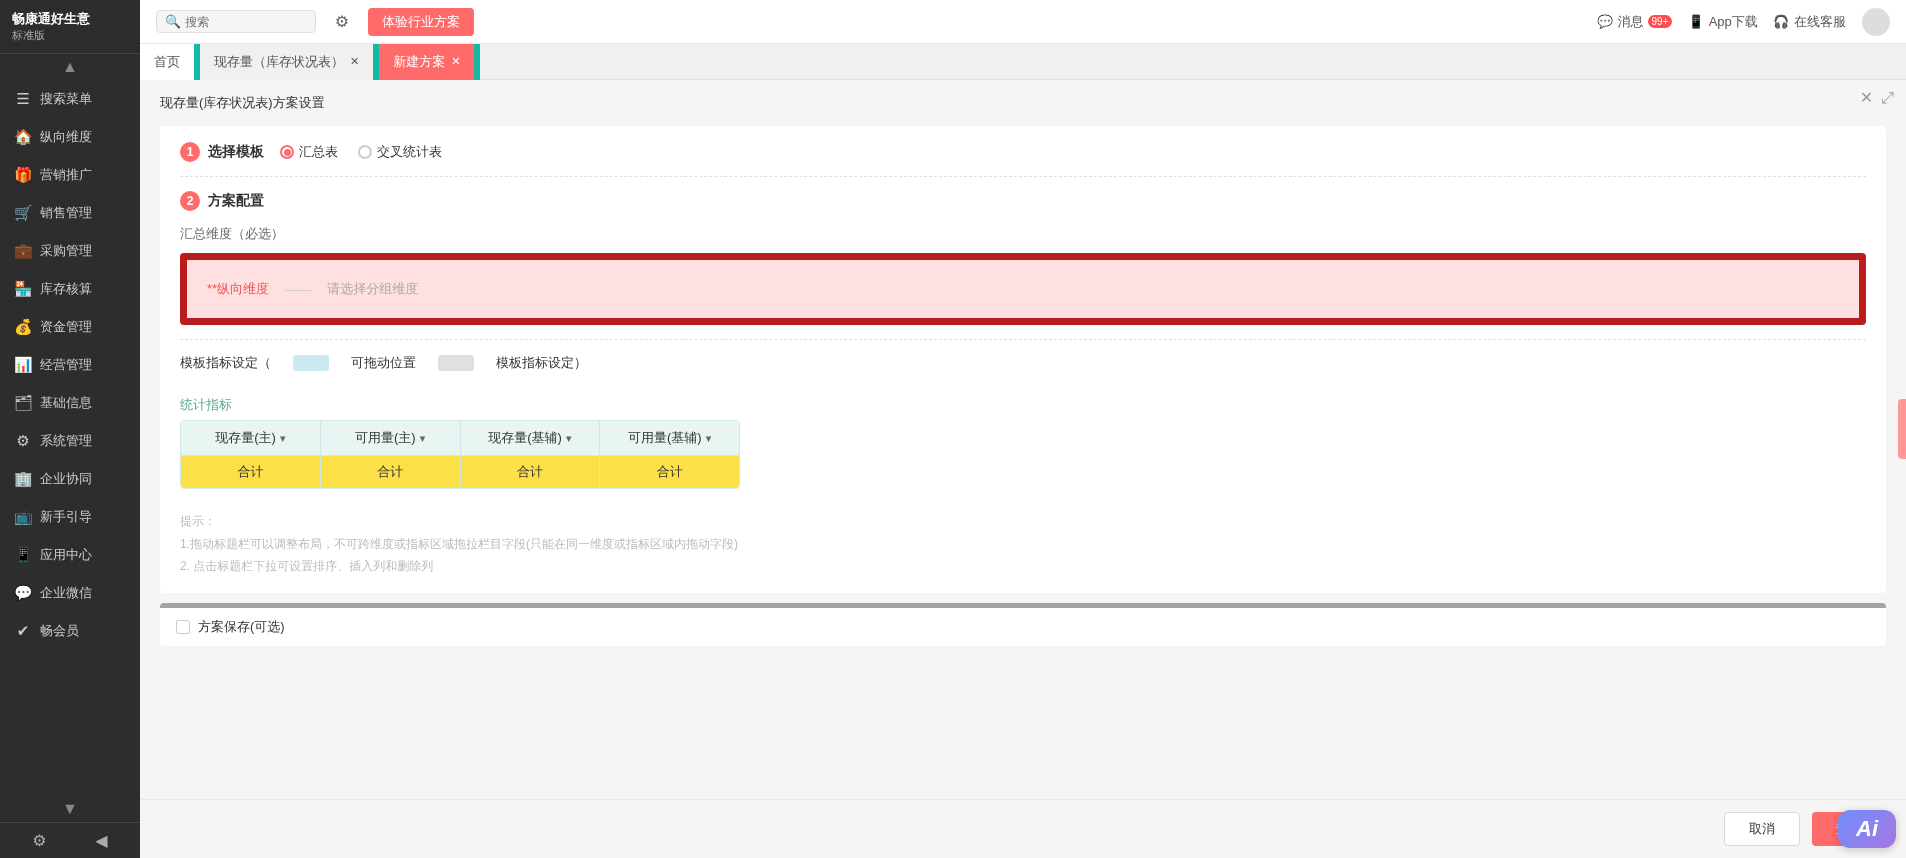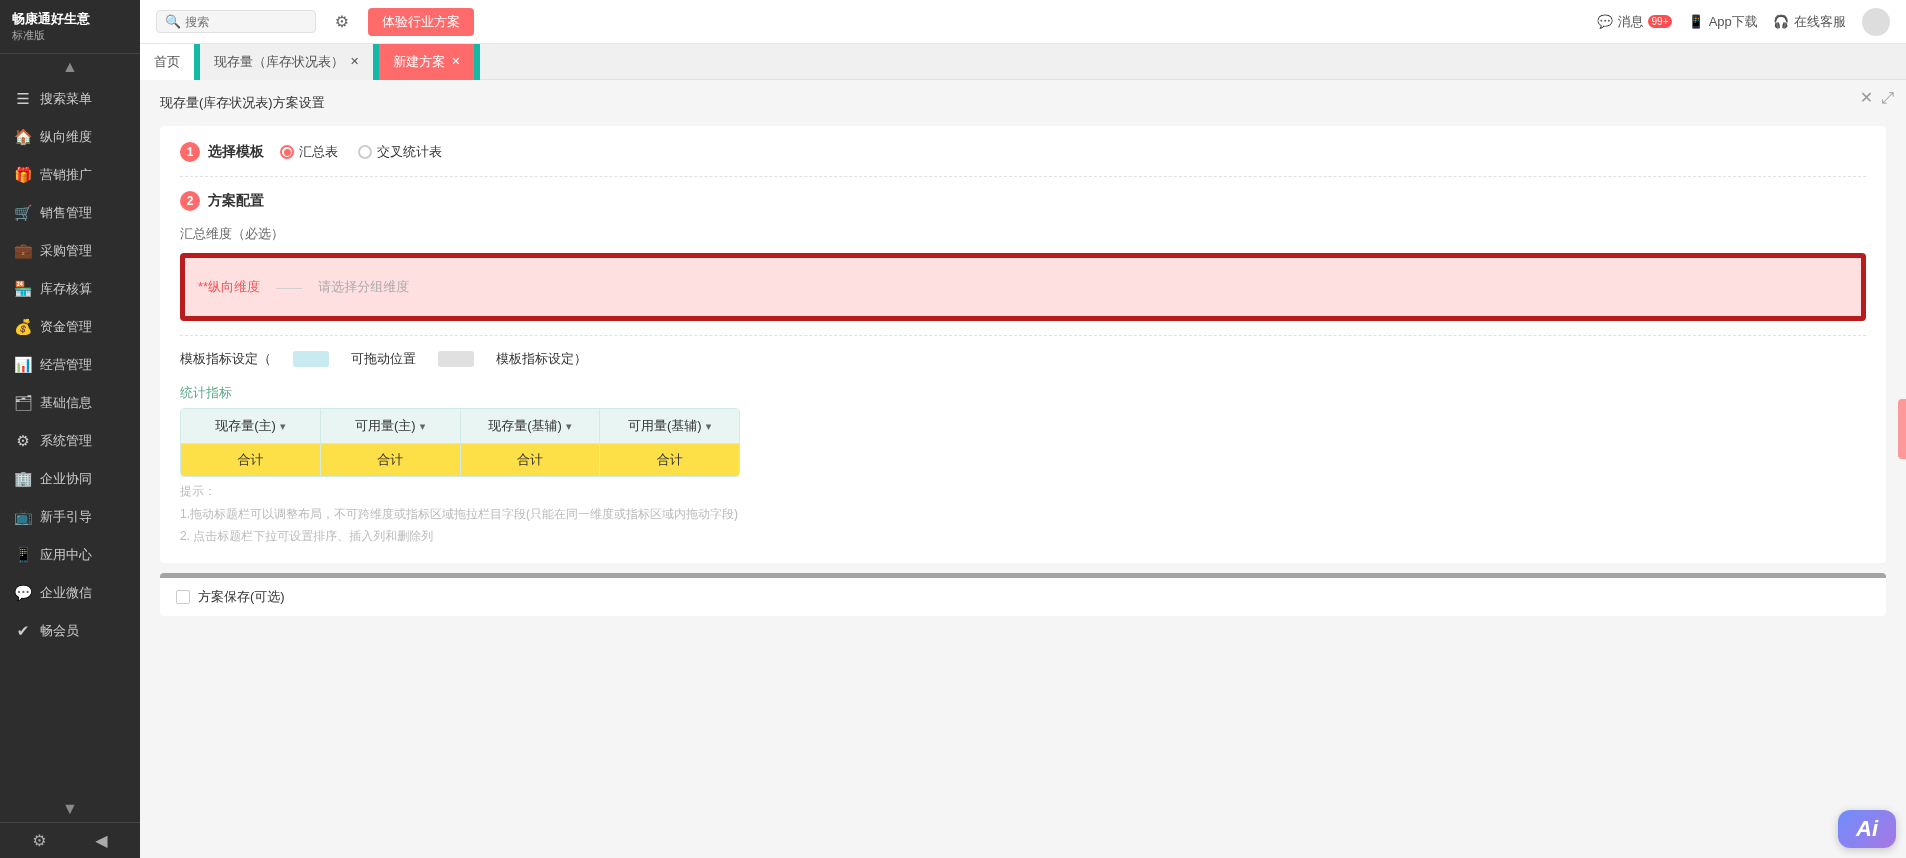--- a/index.html
+++ b/index.html
@@ -255,23 +255,23 @@
     .section2-label {
       font-size: 13px;
       color: #666;
       margin-bottom: 10px;
     }
     .required-star { color: #ff4d4f; }
 
     
     .pink-box {
       background: #ffe0e0;
-      border: 5px solid #b91c1c;
+      border: 7px solid #b91c1c;
       border-radius: 4px;
-      padding: 20px 13px;
+      padding: 20px 20px;
       display: flex;
       align-items: center;
       gap: 10px;
       margin-bottom: 14px;
     }
     .pink-box-label {
       color: #e55;
       font-size: 13px;
       white-space: nowrap;
     }
@@ -282,21 +282,21 @@
     .pink-box-placeholder {
       color: #aaa;
       font-size: 13px;
     }
 
     
     .indicator-setting {
       display: flex;
       align-items: center;
       gap: 22px;
-      margin-bottom: 16px;
+      margin-bottom: 24px;
       font-size: 13px;
       color: #333;
     }
     .indicator-badge {
       display: inline-block;
       width: 36px; height: 16px;
       background: #c8eaf0;
       border-radius: 3px;
     }
     .indicator-badge2 {
@@ -348,21 +348,21 @@
       font-size: 13px;
       color: #333;
       border-right: 1px solid #d0eae8;
       border-top: 1px solid #d0eae8;
     }
     .stats-col-body:last-child { border-right: none; }
     .chevron-down { font-size: 11px; color: #666; }
 
     
     .tips-section {
-      margin-top: 6px;
+      margin-top: 24px;
       margin-bottom: 0;
     }
     .tips-title {
       color: #bbb;
       font-size: 12px;
       margin-bottom: 4px;
     }
     .tips-item {
       color: #bbb;
       font-size: 12px;
@@ -669,17 +669,21 @@
         <div class="tips-item">2. 点击标题栏下拉可设置排序、插入列和删除列</div>
       </div>
     </div>
 
     <div class="save-checkbox-area" style="margin-top:10px; background:#fff; border-radius:4px; padding:10px 16px;">
       <div class="save-checkbox"></div>
       <span>方案保存(可选)</span>
     </div>
   </div>
 
+  <div class="footer-buttons">
+    <button class="btn-cancel">取消</button>
+    <button class="btn-query">查询</button>
+  </div>
 </div>
 
 <div class="right-edge-handle"></div>
 
 <div class="ai-badge">Ai</div>
 
 </body></html>

